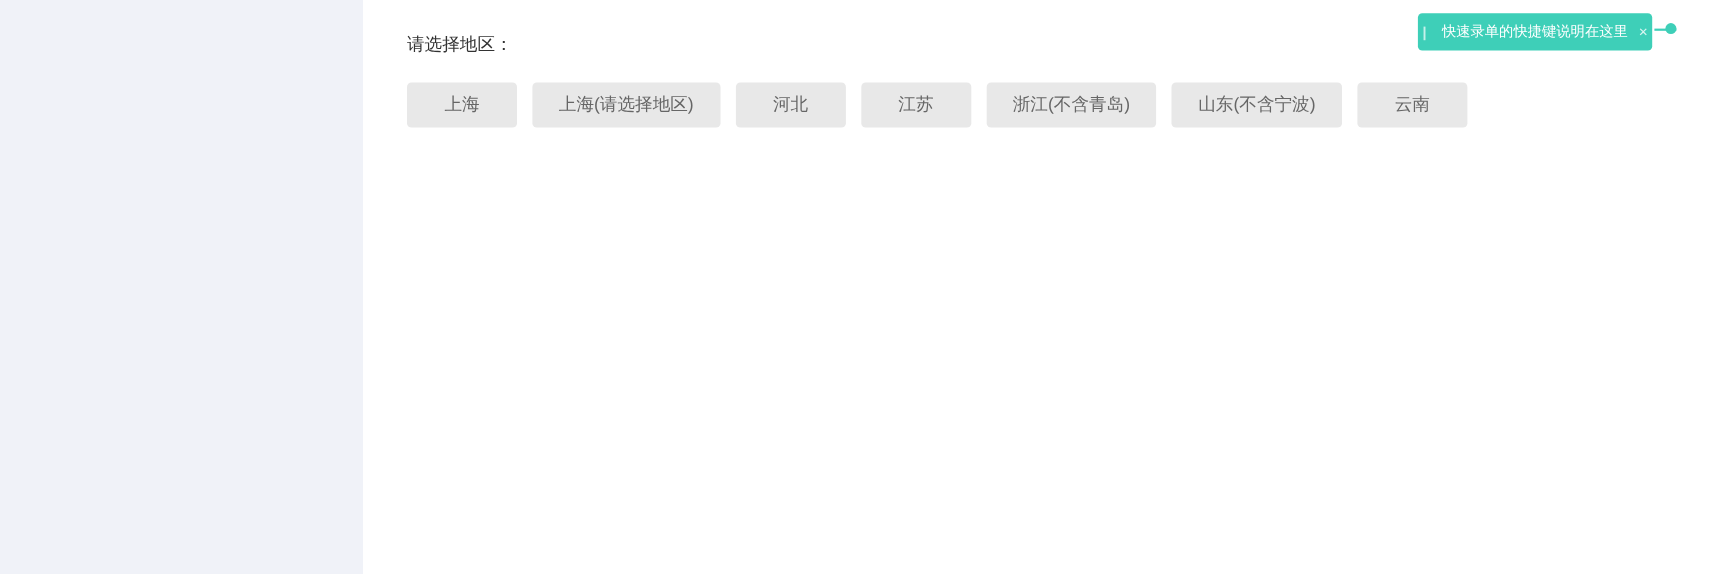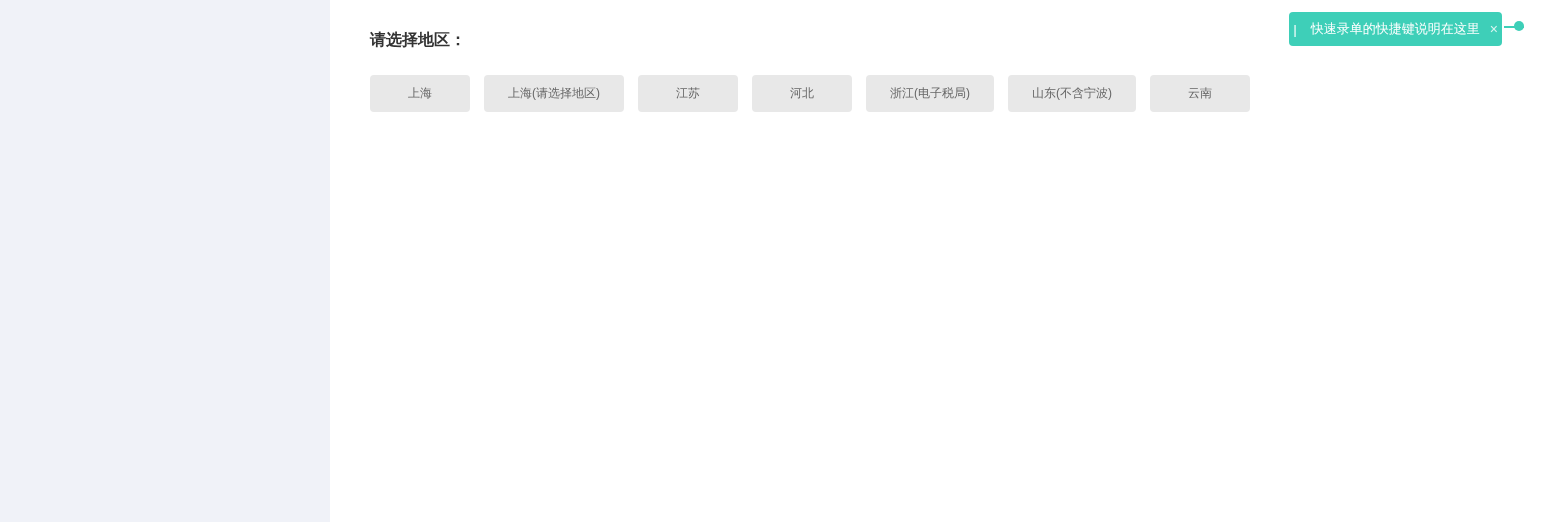--- a/index.html
+++ b/index.html
@@ -33,35 +33,35 @@
       right: 0;
       height: 522px;
       background: #ffffff;
       padding: 30px 40px;
     }
 
     .section-title {
       font-size: 16px;
       color: #333;
       margin-bottom: 24px;
-      font-weight: bold;
+      font-weight: normal;
     }
 
     .region-buttons {
       display: flex;
       flex-wrap: wrap;
       gap: 14px;
     }
 
     .region-btn {
       background: #e8e8e8;
       border: none;
       border-radius: 4px;
       padding: 10px 24px;
-      font-size: 12px;
+      font-size: 16px;
       color: #666;
       cursor: pointer;
       min-width: 100px;
       text-align: center;
       white-space: nowrap;
     }
 
     
     .tooltip-banner {
       position: absolute;
@@ -116,23 +116,23 @@
 
 <div class="left-sidebar"></div>
 
 <div class="main-content">
   <div class="section-title">请选择地区：</div>
 
   <div class="region-buttons">
 
   <button class="region-btn">上海</button>
       <button class="region-btn">上海(请选择地区)</button>
+      <button class="region-btn">河北</button>
       <button class="region-btn">江苏</button>
-      <button class="region-btn">河北</button>
-      <button class="region-btn">浙江(电子税局)</button>
+      <button class="region-btn">浙江(不含青岛)</button>
       <button class="region-btn">山东(不含宁波)</button>
       <button class="region-btn">云南</button>
     </div>
 </div>
 
 <div class="tooltip-banner">
   <span>快速录单的快捷键说明在这里</span>
   <span class="tooltip-close">×</span>
 </div>
 

